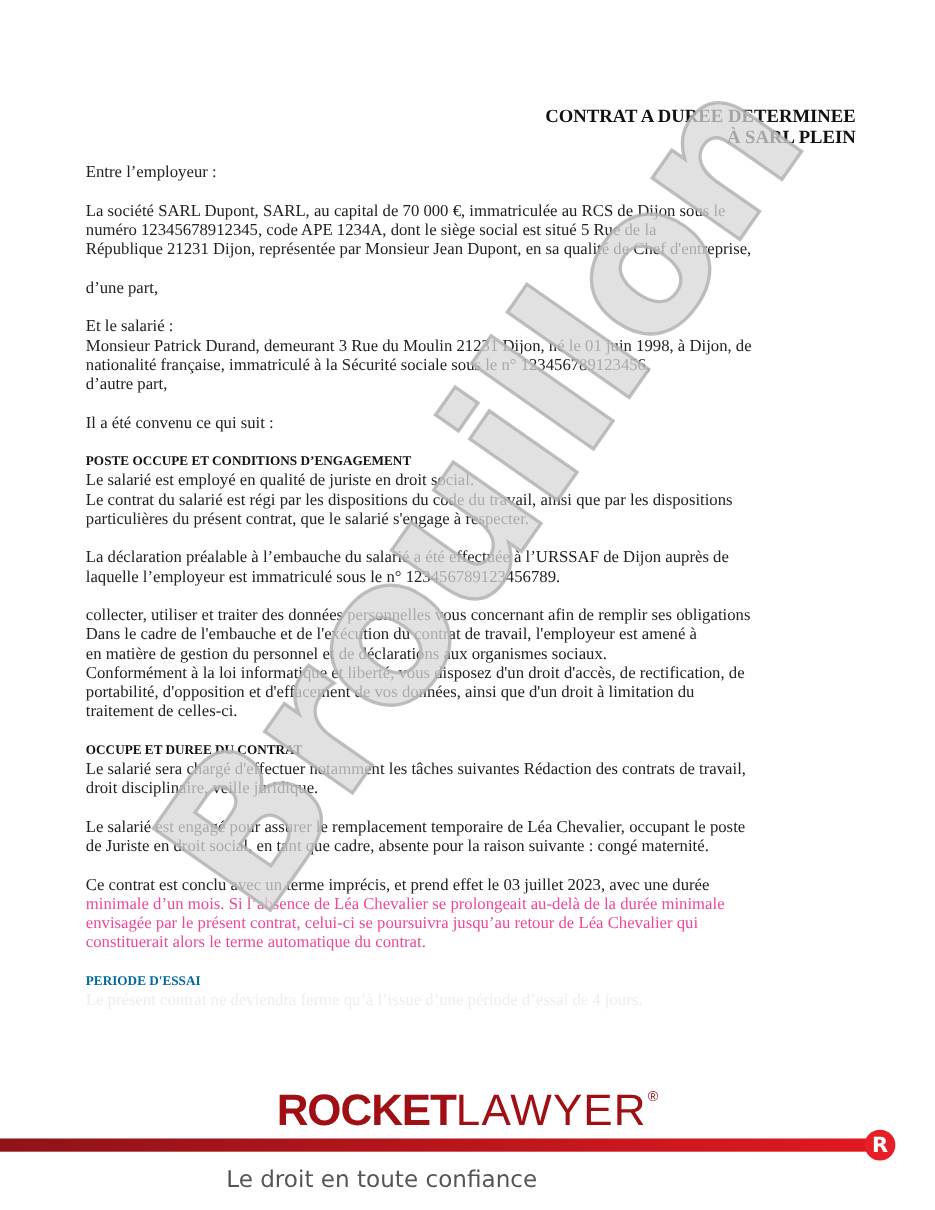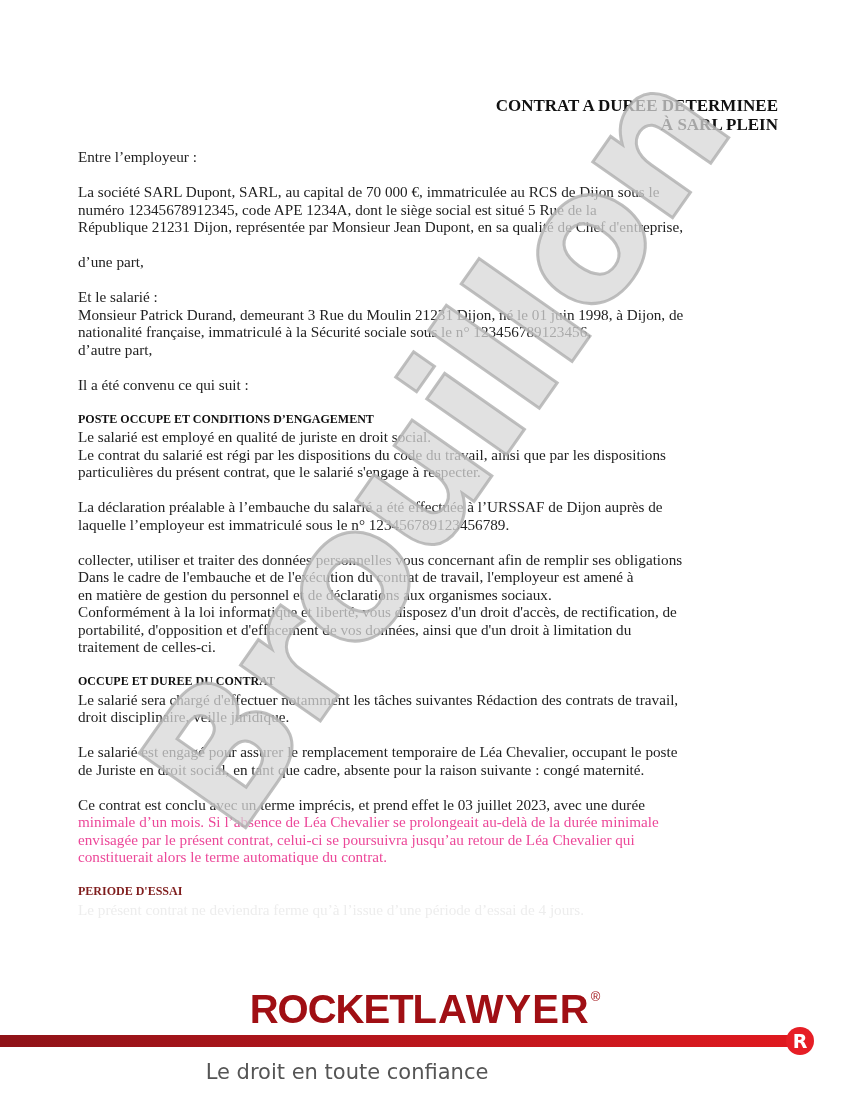--- a/index.html
+++ b/index.html
@@ -13,40 +13,40 @@
   .title {
     text-align: right; font-weight: bold; font-size: 17px; line-height: 19px;
     color: #111; margin: 0 0 14px 0;
   }
   .title div { margin: 0; }
   p { margin: 0 0 17.5px 0; }
   .heading { font-weight: bold; font-size: 12px; margin: 0; color: #111; }
   .line { display: block; }
   .fade1 { color: #ec4899; }
   .fade2 { color: #ec4899; }
-  .fade3 { color: #7f1d1d; }
+  .fade3 { color: #0369a1; }
   .fade4 { color: #ededed; }
 
   .watermark {
     position: absolute; left: 435px; top: 450px;
     transform: translate(-50%, -50%) rotate(-55deg);
     font-family: "DejaVu Sans", "Liberation Sans", sans-serif;
     font-weight: bold; font-size: 178px; letter-spacing: -4px;
     color: rgba(215,215,215,0.75);
     -webkit-text-stroke: 3px rgba(175,175,175,0.8);
     white-space: nowrap; pointer-events: none;
   }
 
   .footer-logo {
     position: absolute; left: 0; top: 972px; width: 850px; text-align: center;
     font-family: "Liberation Sans", "DejaVu Sans", sans-serif;
     color: #a00f14; font-size: 40px; line-height: 50px;
   }
   .logo-rocket { font-weight: bold; letter-spacing: -1px; }
-  .logo-lawyer { font-weight: bold; letter-spacing: 1px; }
+  .logo-lawyer { font-weight: normal; letter-spacing: 1px; }
   .logo-reg { font-size: 13px; vertical-align: 22px; margin-left: 1px; }
 
   .red-bar {
     position: absolute; left: 0; top: 1035px; width: 798px; height: 12px;
     background: linear-gradient(to right, #8f1318 0%, #b0151b 40%, #e0191f 100%);
   }
   .r-badge {
     position: absolute; left: 786px; top: 1027px; width: 28px; height: 28px;
     border-radius: 50%; background: #e61e25; color: #fff;
     font-family: "DejaVu Sans", sans-serif; font-weight: bold; font-size: 19px;

